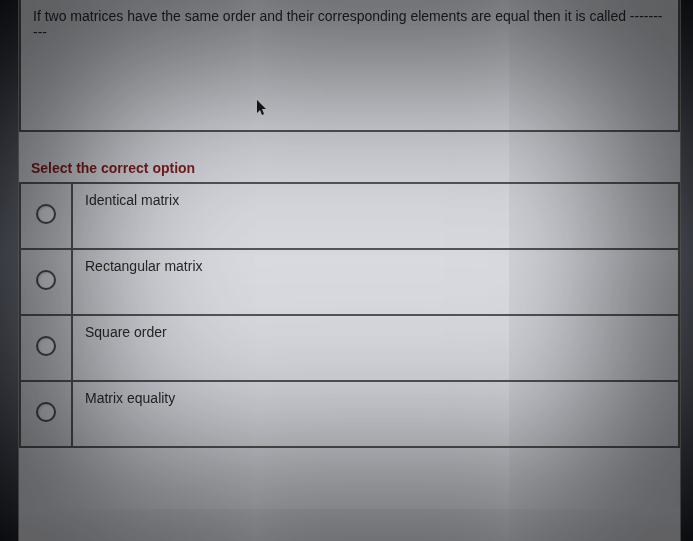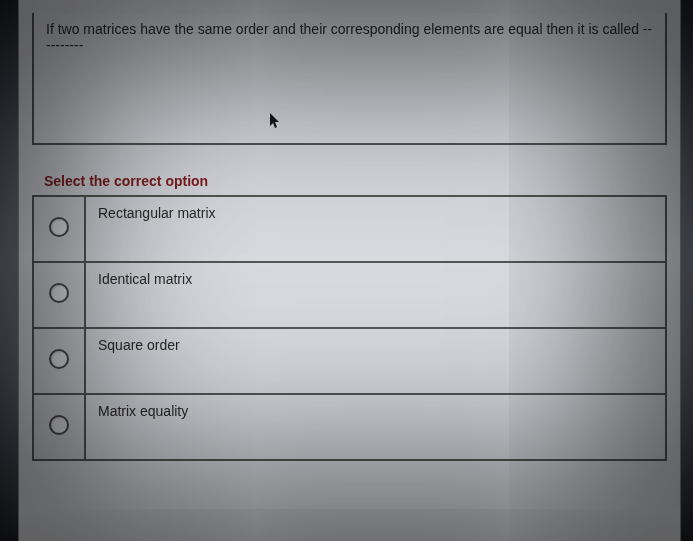--- a/index.html
+++ b/index.html
@@ -14,21 +14,21 @@
     }
     .vignette {
       position: absolute;
       inset: 0;
       pointer-events: none;
       box-shadow: inset 0 0 180px 60px rgba(0,0,0,0.7);
     }
     .page {
       background: #d8dae0;
       margin: 0 12px 12px 18px;
-      padding: 13px;
+      padding: 0;
       border-left: 1px solid #888;
       border-right: 1px solid #888;
       min-height: 100%;
     }
     .question-box {
       border: 2px solid #555;
       border-top: none;
       padding: 8px 12px 90px 12px;
       background: #dcdee4;
       position: relative;
@@ -106,27 +106,27 @@
   </div>
 
   <div class="prompt-label">Select the correct option</div>
 
   <table class="options-table">
     <tbody>
         <tr>
       <td class="radio-cell">
         <span class="radio-circle"></span>
       </td>
-      <td class="option-cell">Rectangular matrix</td>
+      <td class="option-cell">Identical matrix</td>
     </tr>
     <tr>
       <td class="radio-cell">
         <span class="radio-circle"></span>
       </td>
-      <td class="option-cell">Identical matrix</td>
+      <td class="option-cell">Rectangular matrix</td>
     </tr>
     <tr>
       <td class="radio-cell">
         <span class="radio-circle"></span>
       </td>
       <td class="option-cell">Square order</td>
     </tr>
     <tr>
       <td class="radio-cell">
         <span class="radio-circle"></span>

